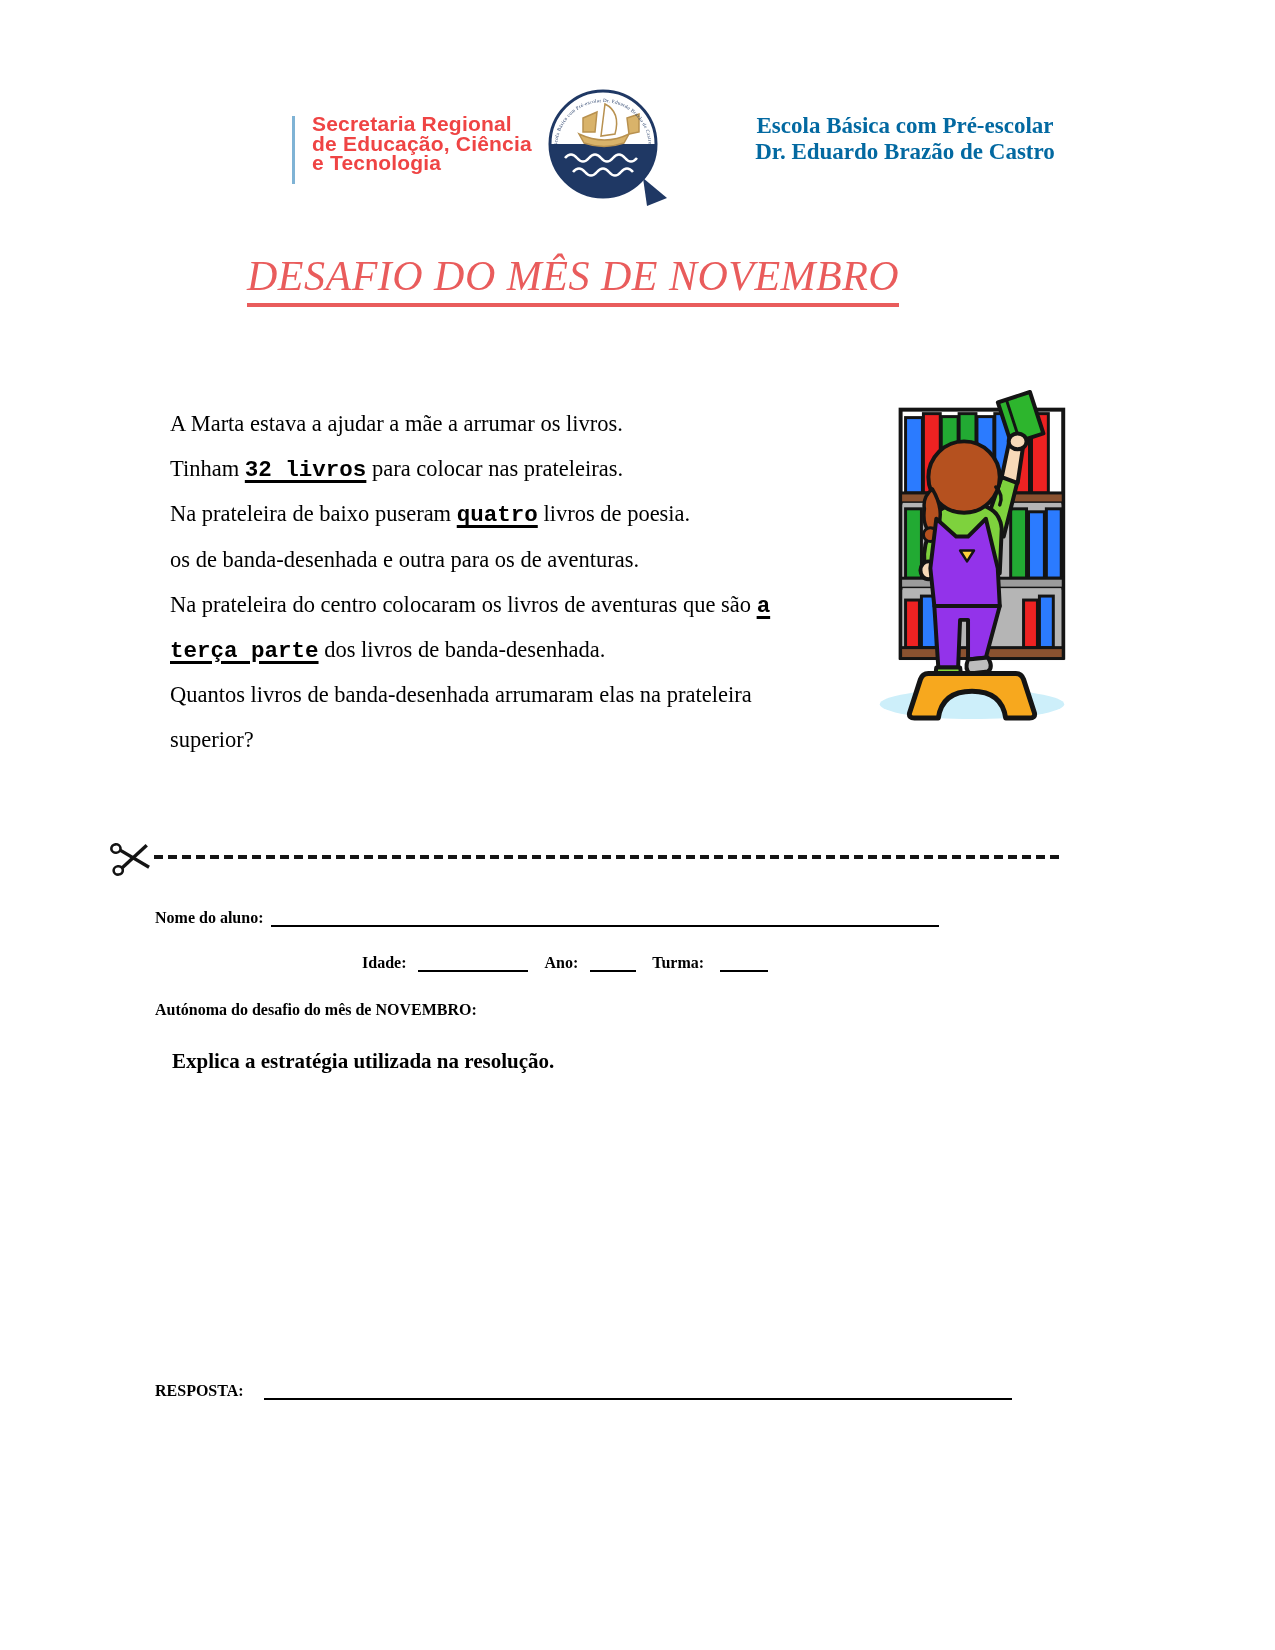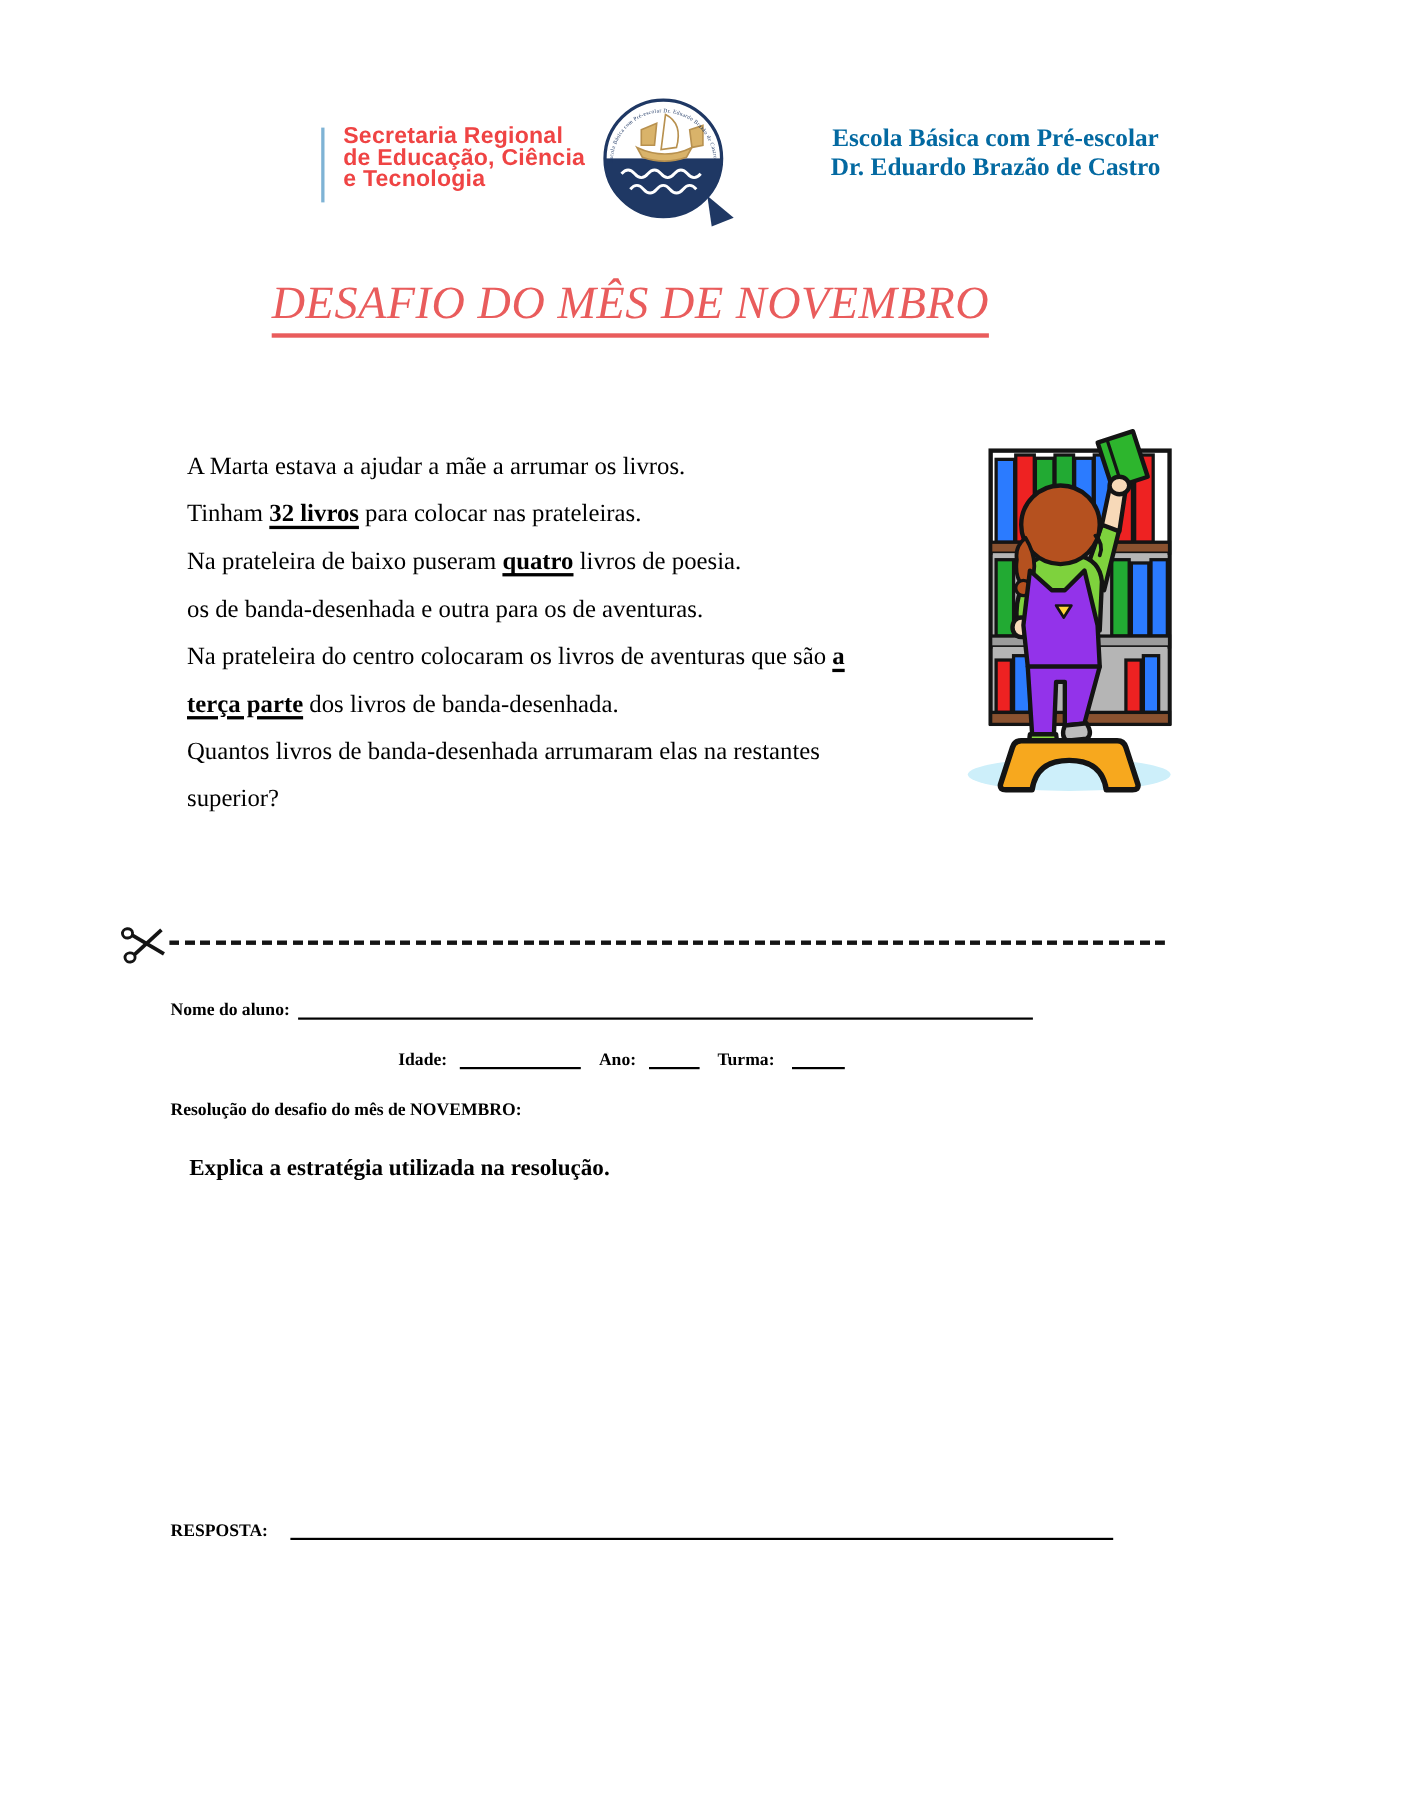--- a/index.html
+++ b/index.html
@@ -21,21 +21,21 @@
   .hdr-school-name{position:absolute;left:735px;top:113px;width:340px;text-align:center;
     font-weight:bold;font-size:23px;line-height:25.5px;color:#0369a1;}
   
   .title{position:absolute;left:247px;top:252px;color:#e95c5c;
     font-style:italic;font-weight:normal;font-size:42px;letter-spacing:.5px;
     border-bottom:4.5px solid #e95c5c;padding-bottom:3px;}
   
   .problem{position:absolute;left:170px;top:402px;width:760px;
     font-size:22.5px;line-height:43.2px;}
   .text-line{white-space:nowrap;}
-  .su{font-weight:bold;text-decoration:underline;text-decoration-thickness:2.5px;text-underline-offset:4px;}
+  .su{font-weight:bold;text-decoration:underline;text-decoration-thickness:2.5px;text-underline-offset:4px;font-family:Liberation Mono, monospace;}
   
   .clipart{position:absolute;left:872px;top:370px;width:200px;height:352px;}
   
   .cutline-row{position:absolute;left:110px;top:838px;width:960px;height:40px;}
   .scissors{position:absolute;left:0;top:2px;transform:rotate(-6deg);}
   .dashes{position:absolute;left:44px;top:17px;width:905px;height:4px;
     background:repeating-linear-gradient(90deg,#141414 0 9px,transparent 9px 14px);}
   
   .frm-label{font-weight:bold;font-size:16px;}
   .blank{display:inline-block;border-bottom:2.5px solid #000;height:24px;vertical-align:-4px;}
@@ -96,21 +96,21 @@
 
   <div class="title">DESAFIO DO MÊS DE NOVEMBRO</div>
 
   <div class="problem">
     <div class="text-line"><span>A Marta estava a ajudar a mãe a arrumar os livros.</span><span class="su"></span><span></span></div>
     <div class="text-line"><span>Tinham </span><span class="su">32 livros</span><span> para colocar nas prateleiras.</span></div>
     <div class="text-line"><span>Na prateleira de baixo puseram </span><span class="su">quatro</span><span> livros de poesia.</span></div>
     <div class="text-line"><span>os de banda-desenhada e outra para os de aventuras.</span><span class="su"></span><span></span></div>
     <div class="text-line"><span>Na prateleira do centro colocaram os livros de aventuras que são </span><span class="su">a</span><span></span></div>
     <div class="text-line"><span></span><span class="su">terça parte</span><span> dos livros de banda-desenhada.</span></div>
-    <div class="text-line"><span>Quantos livros de banda-desenhada arrumaram elas na restantes</span><span class="su"></span><span></span></div>
+    <div class="text-line"><span>Quantos livros de banda-desenhada arrumaram elas na prateleira</span><span class="su"></span><span></span></div>
     <div class="text-line"><span>superior?</span><span class="su"></span><span></span></div>
   </div>
 
   <div class="clipart">
     <svg width="200" height="352" viewBox="0 0 200 355">
       <ellipse cx="100" cy="337" rx="93" ry="15" fill="#cdeffa"></ellipse>
       <g stroke="#141414" stroke-width="3">
         <rect x="28" y="40" width="164" height="250" fill="#ffffff" stroke-width="4"></rect>
         <rect x="33" y="48" width="17" height="76" fill="#2b7bff"></rect>
         <rect x="51" y="44" width="17" height="80" fill="#ee2222"></rect>
@@ -180,21 +180,21 @@
 
   <div class="row-idade">
     <span class="frm-label">Idade:</span>
     <span class="blank" style="width:110px;margin-left:8px;"></span><span class="sp12"></span>
     <span class="frm-label">Ano:</span>
     <span class="blank" style="width:46px;margin-left:8px;"></span><span class="sp12"></span>
     <span class="frm-label">Turma:</span>
     <span class="blank" style="width:48px;margin-left:12px;"></span>
   </div>
 
-  <div class="row-resolucao frm-label">Resolução do desafio do mês de NOVEMBRO:</div>
+  <div class="row-resolucao frm-label">Autónoma do desafio do mês de NOVEMBRO:</div>
 
   <div class="row-explica">Explica a estratégia utilizada na resolução.</div>
 
   <div class="row-resposta">
     <span class="frm-label">RESPOSTA:</span>
     <span class="blank" style="width:748px;margin-left:16px;border-bottom-width:2px;"></span>
   </div>
 
 </div>
 

